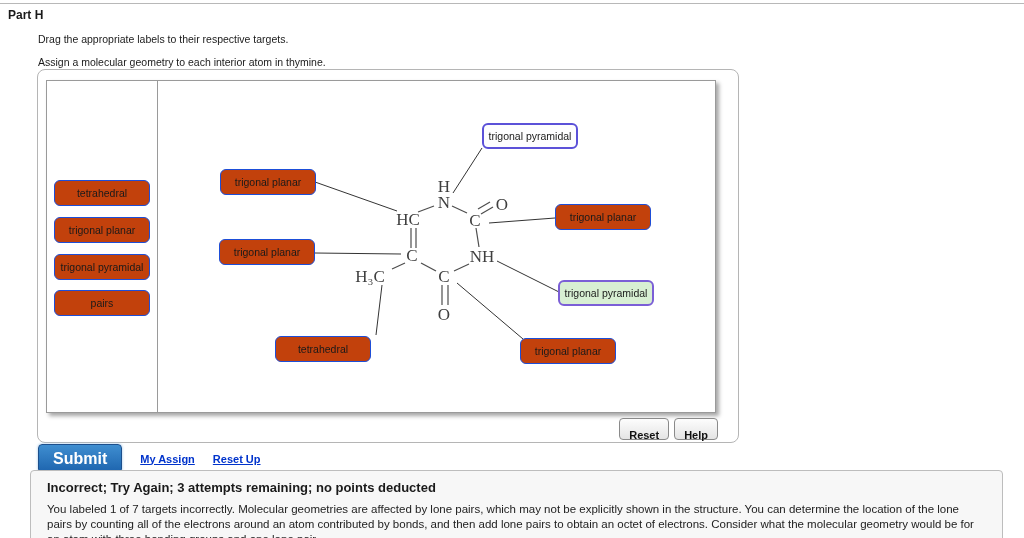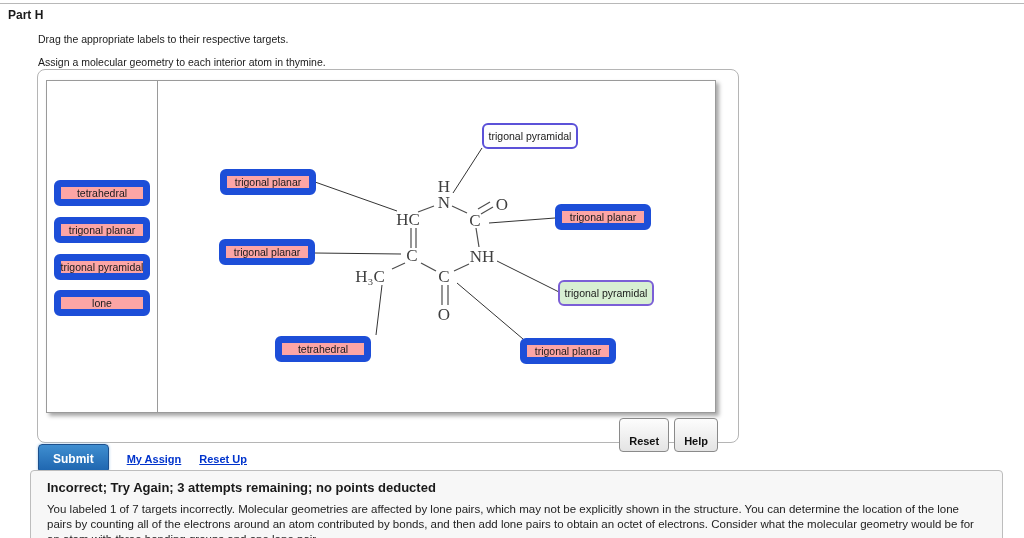--- a/index.html
+++ b/index.html
@@ -29,21 +29,21 @@
     box-shadow: 3px 3px 4px rgba(0,0,0,0.35);
   }
   #bin-divider { position: absolute; left: 110px; top: 0; width: 1px; height: 331px; background: #9a9a9a; }
 
   .label-box {
     position: absolute; width: 96px; height: 26px;
     display: flex; align-items: center; justify-content: center;
     font-size: 10.5px; border-radius: 6px; box-sizing: border-box;
     cursor: pointer; white-space: nowrap; text-align: center;
   }
-  .label-filled { background: #fca5a5; border: 7px solid #1d4ed8; }
+  .label-filled { background: #c2410c; border: 1px solid #1d4ed8; }
   .label-plain  { background: #fdfdfe; border: 2px solid #5b51d8; }
   .label-correct{ background: #d8efd3; border: 2px solid #7b5fd6; }
 
   
   .bin-0 { left: 7px;  top: 99px;  }
   .bin-1 { left: 7px;  top: 136px; }
   .bin-2 { left: 7px;  top: 173px; }
   .bin-3 { left: 7px;  top: 209px; }
 
   
@@ -63,28 +63,28 @@
     font-size: 17px; fill: #3f3f3f;
   }
 
   
   #panel-buttons { position: absolute; top: 348px; right: 20px; display: flex; gap: 5px; }
   .gray-btn {
     font-family: "Liberation Sans", sans-serif;
     font-size: 11px; font-weight: bold; color: #111;
     background: linear-gradient(#fdfdfd, #e4e4e4);
     border: 1px solid #8a8a8a; border-radius: 4px;
-    padding: 16px 9px; height: 19px; box-sizing: border-box; cursor: pointer;
+    padding: 10px 9px; height: 19px; box-sizing: border-box; cursor: pointer;
   }
 
   
   #submit-row { top: 444px; left: 38px; display: flex; align-items: center; gap: 18px; }
   #submit-button {
     font-family: "Liberation Sans", sans-serif;
-    font-size: 12px; font-weight: bold; color: #fff;
+    font-size: 16px; font-weight: bold; color: #fff;
     background: linear-gradient(#3f8ed0, #1d64ae);
     border: 1px solid #1c4f8c; border-radius: 4px;
     padding: 3px 14px; height: 29px; box-sizing: border-box; cursor: pointer;
     box-shadow: 0 0 3px #9cc4e8;
   }
   .text-link {
     font-size: 11px; font-weight: bold; color: #0033cc;
     text-decoration: underline; cursor: pointer;
   }
 
@@ -106,21 +106,21 @@
 <div id="instruction" class="abs">Assign a molecular geometry to each interior atom in thymine.</div>
 <div id="drag-instruction" class="abs">Drag the appropriate labels to their respective targets.</div>
 
 <div id="activity-panel" class="abs">
   <div id="canvas">
     <div id="bin-divider"></div>
 
     <div class="label-box label-filled bin-0">tetrahedral</div>
     <div class="label-box label-filled bin-1">trigonal planar</div>
     <div class="label-box label-filled bin-2">trigonal pyramidal</div>
-    <div class="label-box label-filled bin-3">lone</div>
+    <div class="label-box label-filled bin-3">pairs</div>
 
     <svg id="molecule-svg" width="668" height="331" viewBox="0 0 668 331">
       <g>
         <line class="bond" x1="387" y1="125" x2="371" y2="131"></line>
         <line class="bond" x1="405" y1="125" x2="420" y2="132"></line>
         <line class="bond" x1="434" y1="133" x2="446" y2="126"></line>
         <line class="bond" x1="431" y1="128" x2="443" y2="121"></line>
         <line class="bond" x1="429" y1="147" x2="432" y2="166"></line>
         <line class="bond" x1="422" y1="183" x2="407" y2="190"></line>
         <line class="bond" x1="395" y1="204" x2="395" y2="224"></line>

